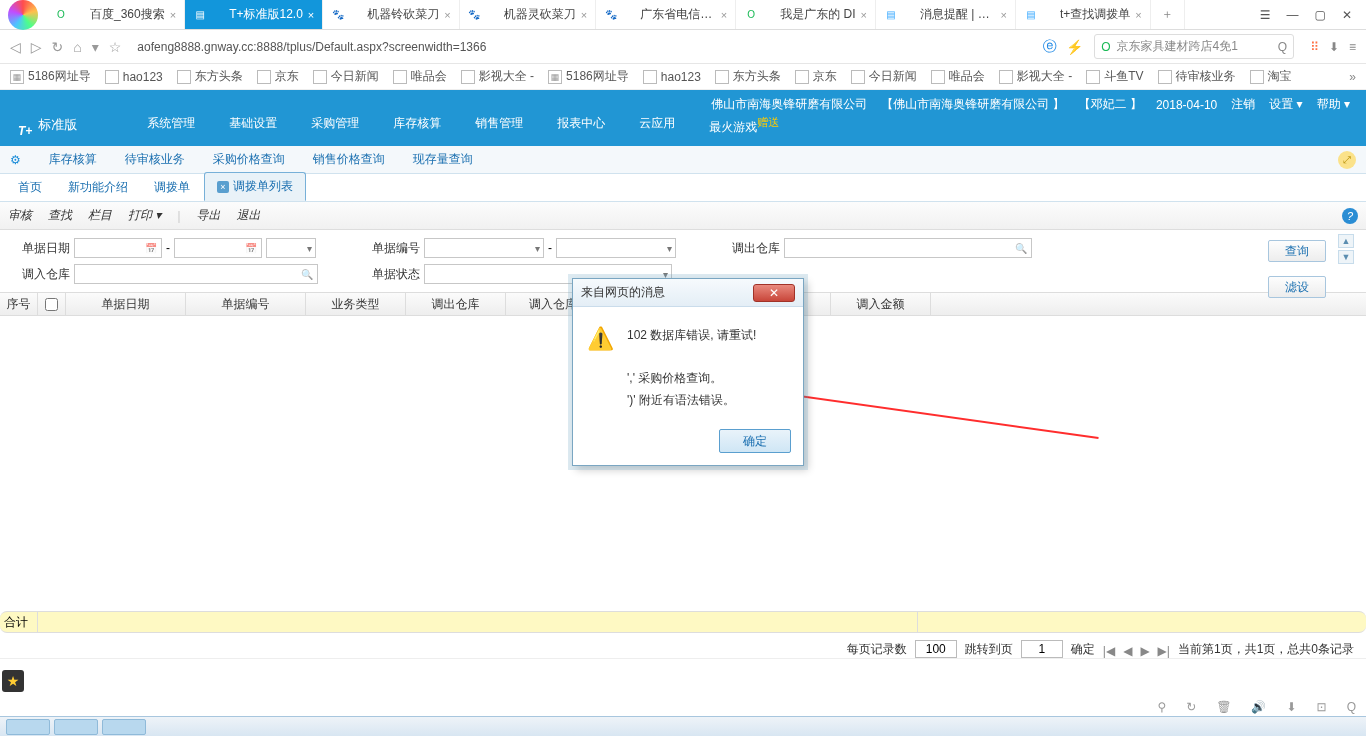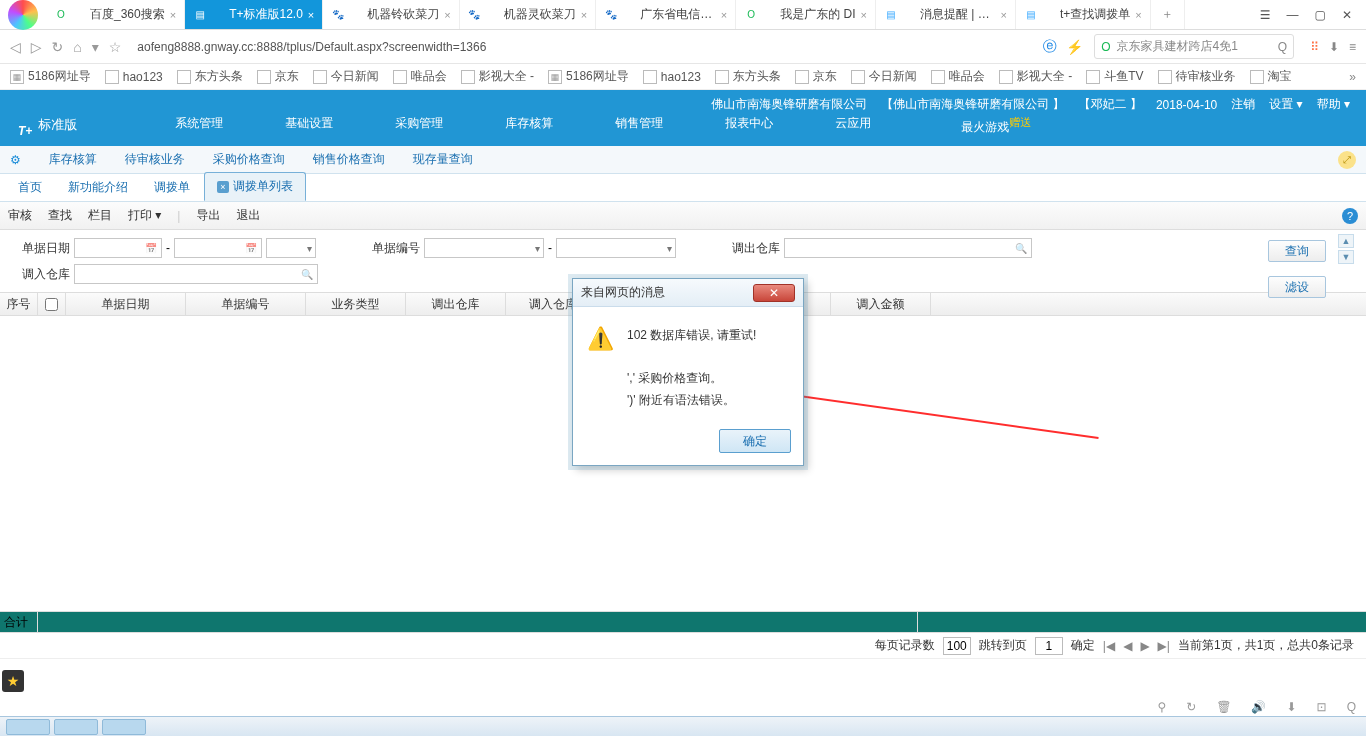--- a/index.html
+++ b/index.html
@@ -26,40 +26,40 @@
 
 .bookmarks { height: 26px; display: flex; align-items: center; gap: 14px; padding: 0 10px; border-bottom: 1px solid #eee; color: #555; }
 .bookmarks .bm { display: flex; align-items: center; gap: 4px; cursor: pointer; }
 .bookmarks .bm .ico { width:14px; height:14px; border:1px solid #bbb; font-size:9px; display:inline-flex;align-items:center;justify-content:center;color:#999;}
 
 
 .app-top { background: #2196d4; color: #fff; height: 56px; display: flex; align-items: flex-end; padding: 0 18px; position: relative; }
 .app-top .logo { font-size: 26px; font-style: italic; font-weight: bold; margin-bottom: 8px; margin-right: 6px; display:flex;align-items:baseline;gap:2px;}
 .app-top .edition { font-size: 13px; margin-bottom: 12px; margin-right: 70px; }
 .top-menu { display: flex; gap: 34px; margin-bottom: 10px; }
-.top-menu span { cursor: pointer; margin-left: 28px; }
+.top-menu span { cursor: pointer; }
 .top-menu .gift { color: #ffcc00; font-size: 11px; }
 .top-right { position: absolute; top: 6px; right: 16px; display: flex; align-items: center; gap: 14px; font-size: 12px; }
 .top-right span { cursor: pointer; text-align: center; }
 
 
 .sec-bar { height: 28px; background: #f4f8fb; border-bottom: 1px solid #d0e2ee; display: flex; align-items: center; padding: 0 10px; gap: 28px; color: #1a6fb0; }
 .sec-bar .gear { color:#1a8cd8; cursor:pointer;}
 .sec-bar span { cursor: pointer; }
 .sec-bar .expand { margin-left: auto; width:18px;height:18px;border-radius:50%;background:#fbe28a;display:flex;align-items:center;justify-content:center;color:#b38b00;font-size:10px;}
 
 
 .page-tabs { height: 28px; background: #fff; border-bottom: 1px solid #d0e2ee; display: flex; align-items: flex-end; padding: 0 6px; gap: 2px; }
 .ptab { padding: 5px 12px; color: #1a6fb0; cursor: pointer; }
 .ptab.active { border: 1px solid #77b0d8; border-bottom: 1px solid #e9f2f8; background: #e9f2f8; border-radius: 3px 3px 0 0; }
 .ptab .close { margin-right:4px; display:inline-block; width:12px;height:12px;background:#5a9fcf;color:#fff;font-size:9px;text-align:center;line-height:12px;border-radius:2px;}
 
 
 .toolbar { height: 28px; background: linear-gradient(#fcfcfc,#f1f1f1); border-bottom: 1px solid #ddd; display: flex; align-items: center; padding: 0 8px; gap: 16px; color: #333; }
-.toolbar span { cursor: pointer; }
+.toolbar span { cursor: pointer; font-style: italic; }
 .toolbar .help { margin-left: auto; width:16px;height:16px;border-radius:50%;background:#2a8dd4;color:#fff;display:flex;align-items:center;justify-content:center;font-size:11px;}
 
 
 .filters { padding: 8px 12px; display: grid; grid-template-columns: 350px 360px 360px auto; row-gap: 6px; align-items: center; position: relative; }
 .frow { display: flex; align-items: center; gap: 4px; }
 .flabel { width: 58px; text-align: right; color: #333; }
 .inp { border: 1px solid #c7c7c7; height: 20px; background: #fff; }
 .inp.w90 { width: 88px; } .inp.w120 { width: 120px; } .inp.w245 { width: 244px; } .inp.w250 { width: 248px; }
 .inp.date { display:flex;align-items:center;justify-content:flex-end;padding-right:3px;}
 .inp.date::after { content:"📅"; font-size:10px; opacity:0.6;}
@@ -71,26 +71,26 @@
 .side-btns .arrow { width:16px;height:14px;background:#eef4f8;border:1px solid #c7dceb;color:#5a8db0;font-size:9px;display:flex;align-items:center;justify-content:center;cursor:pointer;}
 .action-btns { position:absolute; right:40px; top:10px; display:flex; gap:14px;flex-direction:column;}
 .abtn { width:58px; height:22px; background:linear-gradient(#fdfdfd,#ededed); border:1px solid #a8c6de; color:#1a6fb0; display:flex;align-items:center;justify-content:center;cursor:pointer;border-radius:2px;}
 
 
 .grid-head { display: grid; grid-template-columns: 38px 28px 120px 120px 100px 100px 95px 230px 100px; background: linear-gradient(#fbfbfb,#eee); border-top:1px solid #ddd; border-bottom: 1px solid #ddd; height: 24px; }
 .grid-head > div { border-right: 1px solid #ddd; display:flex;align-items:center;justify-content:center;color:#333;}
 .grid-body { height: 295px; background:#fff; }
 
 
-.totals { display:grid; grid-template-columns:38px 880px; background:#0f766e; border-top:1px solid #ddd;border-bottom:1px solid #ddd;height:22px;}
+.totals { display:grid; grid-template-columns:38px 880px; background:#fef9c3; border-top:1px solid #ddd;border-bottom:1px solid #ddd;height:22px;border-radius:7px;}
 .totals > div { border-right:1px solid #ddd; display:flex;align-items:center; padding-left:4px;}
 
 
-.pager { height:26px; display:flex; align-items:center; justify-content:flex-end; gap:8px; padding:0 12px; color:#333; border-bottom:1px solid #eee;}
-.pager input { width:28px; height:18px; border:1px solid #bbb; text-align:center; }
+.pager { height:26px; display:flex; align-items:flex-end; justify-content:flex-end; gap:8px; padding:0 12px; color:#333; border-bottom:1px solid #eee;}
+.pager input { width:42px; height:18px; border:1px solid #bbb; text-align:center; }
 .pager .nbtn { color:#888; cursor:pointer; }
 
 
 .bottom-bar { position:absolute; bottom:22px; right:10px; display:flex; gap:20px; color:#999; font-size:14px;}
 .bottom-bar span{cursor:pointer;}
 
 
 .taskbar { position:absolute; bottom:0; left:0; right:0; height:20px; background:linear-gradient(#eef3f8,#d8e6f2); border-top:1px solid #a8c6de; display:flex; align-items:center; gap:4px; padding:0 6px;}
 .taskbar .tb { width:44px;height:16px;background:#b8d8ee;border:1px solid #8fbad9;border-radius:2px;}
 
@@ -325,20 +325,24 @@
   </div>
   <div class="frow">
     <span class="flabel">调出仓库</span>
     <div class="inp sch w250"></div>
   </div>
   <div></div>
   <div class="frow">
     <span class="flabel">调入仓库</span>
     <div class="inp sch w245"></div>
   </div>
+  <div class="frow">
+    <span class="flabel">单据状态</span>
+    <div class="inp dd w250"></div>
+  </div>
   <div></div>
     <div></div>
 
   <div class="side-btns">
     <div class="arrow">▲</div>
     <div class="arrow">▼</div>
   </div>
   <div class="action-btns">
     <div class="abtn">查询</div>
     <div class="abtn">滤设</div>

